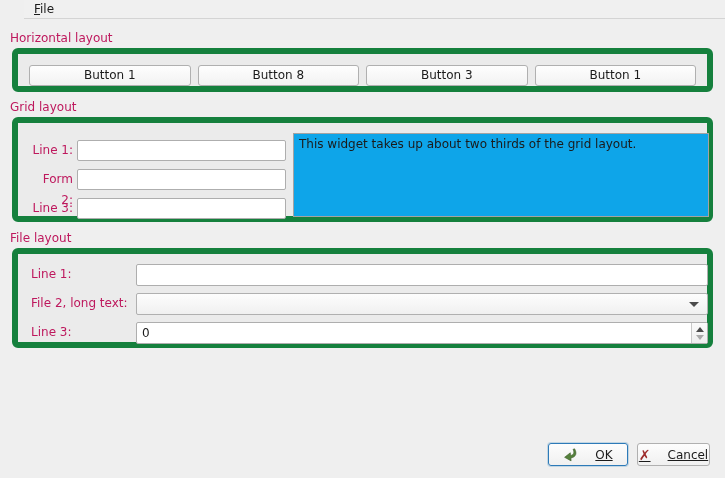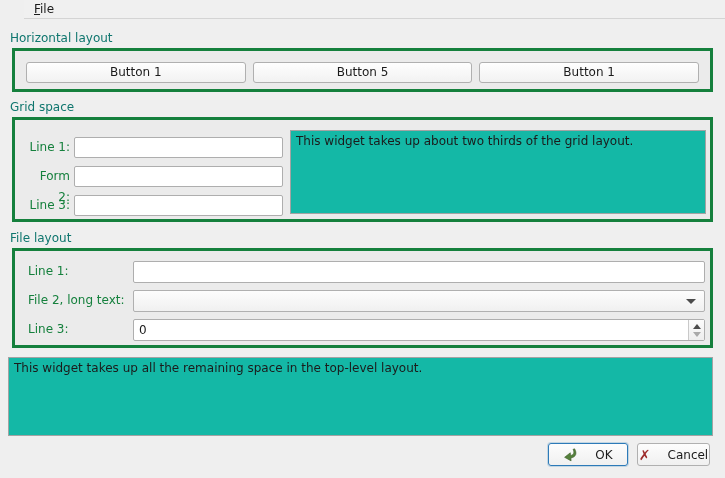--- a/index.html
+++ b/index.html
@@ -8,40 +8,40 @@
     background:#efefef; overflow:hidden;
     font-family:"DejaVu Sans","Liberation Sans",sans-serif;
     font-size:12px; color:#1b1b1b;
   }
   
   .menubar { position:absolute; left:0; top:0; width:725px; height:19px;
     background:#f0f0f0; border-bottom:1px solid #d4d4d4; box-sizing:border-box;margin-left:24px; }
   .menu-item { display:inline-block; padding:2px 10px 0 10px; height:17px; cursor:default; }
   .menu-item::first-letter { text-decoration:underline; }
   
-  .gb-title { position:absolute; height:14px; line-height:14px; color:#0f766e; }
+  .gb-title { position:absolute; height:14px; line-height:14px; color:#be185d; }
   .gb-frame { position:absolute; box-sizing:border-box; background:#ebebeb;
-    border:3px solid #15803d; border-radius:0; }
+    border:6px solid #15803d; border-radius:6px; }
   
   .qbtn { box-sizing:border-box; height:21px;
     background:linear-gradient(to bottom,#fefefe,#f2f2f2);
     border:1px solid #b0b0b0; border-radius:3px;
     font-family:inherit; font-size:12px; color:#1b1b1b;
     text-align:center; line-height:19px; padding:0; cursor:default; }
   .btn-row { position:absolute; left:0; top:11px; width:100%;
     display:flex; gap:7px; padding:0 11px; box-sizing:border-box; }
   .btn-row .qbtn { flex:1; }
   
   .ledit { position:absolute; box-sizing:border-box; background:#ffffff;
     border:1px solid #aeaeae; border-radius:2px; padding:0 5px;
     font-family:inherit; font-size:12px; color:#1b1b1b; }
-  .tedit { position:absolute; box-sizing:border-box; background:#14b8a6;
+  .tedit { position:absolute; box-sizing:border-box; background:#0ea5e9;
     border:1px solid #a3a3a3; padding:3px 5px; font-size:12px; line-height:15px;
     color:#1b1b1b; overflow:hidden; }
-  .row-label { position:absolute; height:21px; line-height:21px; color:#15803d; }
+  .row-label { position:absolute; height:21px; line-height:21px; color:#be185d; }
   .grid-label { text-align:right; }
   
   .combo { position:absolute; box-sizing:border-box;
     background:linear-gradient(to bottom,#fdfdfd,#f0f0f0);
     border:1px solid #b0b0b0; border-radius:2px;
     display:flex; align-items:center; cursor:default; }
   .combo-value { flex:1; padding:0 6px; }
   .combo-arrow { width:0; height:0; margin-right:8px;
     border-left:5px solid transparent; border-right:5px solid transparent;
     border-top:5px solid #4b4b4b; }
@@ -55,43 +55,44 @@
     display:flex; flex-direction:column; align-items:center; justify-content:center; gap:3px; }
   .spin-up { width:0; height:0; border-left:4px solid transparent;
     border-right:4px solid transparent; border-bottom:5px solid #4b4b4b; }
   .spin-down { width:0; height:0; border-left:4px solid transparent;
     border-right:4px solid transparent; border-top:5px solid #a9a9a9; }
   
   .dlg-btn { position:absolute; box-sizing:border-box; height:23px;
     background:linear-gradient(to bottom,#fdfdfd,#f0f0f0);
     border:1px solid #b0b0b0; border-radius:3px;
     display:flex; align-items:center; justify-content:center; gap:17px;
-    font-family:inherit; font-size:12px; color:#1b1b1b; cursor:default; }
+    font-family:inherit; font-size:12px; color:#1b1b1b; cursor:default;text-decoration:underline; }
   .dlg-btn.default-focus { border:1px solid #2d7ab8; box-shadow:0 0 0 1px rgba(61,138,191,0.25); }
   .cancel-glyph { color:#9e2b2b; font-weight:bold; font-size:14px; line-height:14px; }
 </style>
 </head>
 <body>
 
 <div class="window">
 
   <div class="menubar">
     <div class="menu-item">File</div>
   </div>
 
   <div class="gb-title" style="left:10px; top:31px;">Horizontal layout</div>
   <div class="gb-frame" style="left:12px; top:48px; width:701px; height:44px;">
     <div class="btn-row">
       <button class="qbtn">Button 1</button>
-      <button class="qbtn">Button 5</button>
+      <button class="qbtn">Button 8</button>
+      <button class="qbtn">Button 3</button>
       <button class="qbtn">Button 1</button>
     </div>
   </div>
 
-  <div class="gb-title" style="left:10px; top:100px;">Grid space</div>
+  <div class="gb-title" style="left:10px; top:100px;">Grid layout</div>
   <div class="gb-frame" style="left:12px; top:117px; width:701px; height:105px;">
     <div class="row-label grid-label" style="left:13px; top:17px; width:42px;">Line 1:</div>
     <input class="ledit" style="left: 59px; top: 17px; width: 209px; height: 21px;" value="">
     <div class="row-label grid-label" style="left:13px; top:46px; width:42px;">Form 2:</div>
     <input class="ledit" style="left: 59px; top: 46px; width: 209px; height: 21px;" value="">
     <div class="row-label grid-label" style="left:13px; top:75px; width:42px;">Line 3:</div>
     <input class="ledit" style="left: 59px; top: 75px; width: 209px; height: 21px;" value="">
     <div class="tedit" style="left:275px; top:10px; width:416px; height:84px;">This widget takes up about two thirds of the grid layout.</div>
   </div>
 
@@ -109,21 +110,20 @@
     <div class="row-label" style="left:13px; top:68px; width:104px;">Line 3:</div>
     <div class="spin" style="left:118px; top:68px; width:572px; height:22px;">
       <input class="spin-input" value="0" style="">
       <div class="spin-btns">
         <span class="spin-up"></span>
         <span class="spin-down"></span>
       </div>
     </div>
   </div>
 
-  <div class="tedit" style="left:8px; top:357px; width:705px; height:79px;">This widget takes up all the remaining space in the top-level layout.</div>
 
   <button class="dlg-btn default-focus" style="left:548px; top:443px; width:80px;">
     <svg width="15" height="14" viewBox="0 0 15 14">
       <path d="M11.6 0.8 C14.2 5.2 13.0 9.2 7.9 9.9 L8.1 12.9 1.6 9.3 7.3 4.8 7.5 7.5 C10.9 6.9 11.6 4.2 10.0 1.4 Z" fill="#55813c" stroke="#3c5e29" stroke-width="0.6"></path>
     </svg>
     <span>OK</span>
   </button>
   <button class="dlg-btn" style="left:637px; top:443px; width:73px;">
     <span class="cancel-glyph">✗</span>
     <span>Cancel</span>

